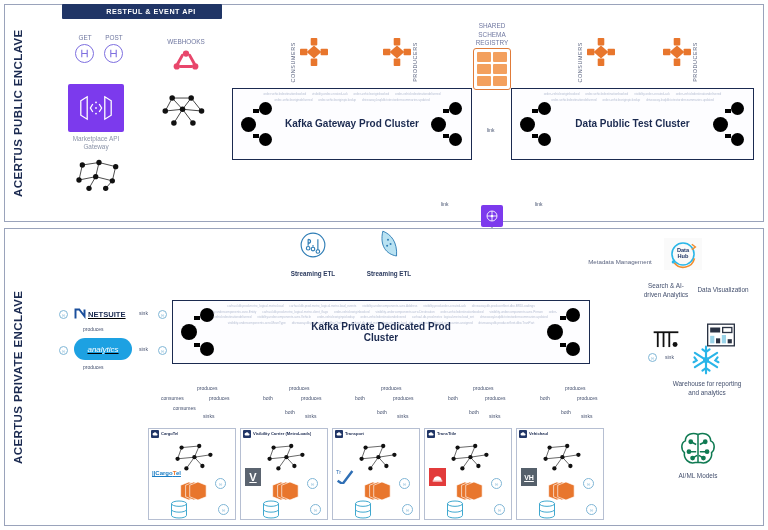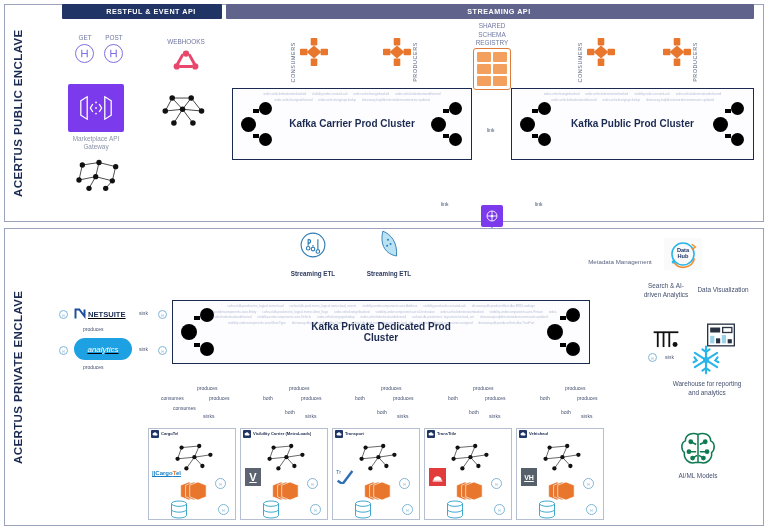--- a/index.html
+++ b/index.html
@@ -218,21 +218,20 @@
       <path d="M608,358 L648,358"></path>
       <path d="M672,358 L692,358"></path>
     </g>
   </svg>
 
   <div class="enclave" id="public-enclave">
     <div class="enclave-label">ACERTUS PUBLIC ENCLAVE</div>
   </div>
 
   <div class="apibar" id="bar-rest">RESTFUL &amp; EVENT API</div>
-  <div class="apibar" id="bar-stream">STREAMING API</div>
 
   <div class="lbl" style="left:70px; top:34px; width:30px; color:#6f77a0;">GET</div>
   <div class="lbl" style="left:99px; top:34px; width:30px; color:#6f77a0;">POST</div>
   <div class="circ-icon" style="left:75px; top:44px; width:19px; height:19px;">
     <svg viewBox="0 0 24 24" width="13" height="13" fill="none" stroke="#7e6fe0" stroke-width="2">
       <path d="M7 5 L7 19 M17 5 L17 19 M7 12 L17 12"></path>
     </svg>
   </div>
   <div class="circ-icon" style="left:104px; top:44px; width:19px; height:19px;">
     <svg viewBox="0 0 24 24" width="13" height="13" fill="none" stroke="#7e6fe0" stroke-width="2">
@@ -321,21 +320,21 @@
 
   <div class="cluster" style="left:232px; top:88px; width:240px; height:72px;">
     <div class="topic-cloud">order.vehicledestinationbooked visibility.order-created-ack order-vehicleoriginbooked order-vehicledestinationdelivered order-vehicleorigindelivered order-vehicleoriginpickedup driveaway.ksqldb.txtestorderssummaries.updated</div>
     <div class="kafka" style="width:36px;height:44px;">
       <i style="left:20px; top:0px;  width:13px;height:13px;"></i>
       <i style="left:20px; top:31px; width:13px;height:13px;"></i>
       <i style="left:2px;  top:15px; width:15px;height:15px;"></i>
       <i style="left:14px; top:7px;  width:6px; height:4px; border-radius:0;"></i>
       <i style="left:14px; top:32px; width:6px; height:4px; border-radius:0;"></i>
     </div>
-    <div class="cluster-title">Kafka Carrier Prod Cluster</div>
+    <div class="cluster-title">Kafka Gateway Prod Cluster</div>
     <div class="kafka" style="width:36px;height:44px;">
       <i style="left:20px; top:0px;  width:13px;height:13px;"></i>
       <i style="left:20px; top:31px; width:13px;height:13px;"></i>
       <i style="left:2px;  top:15px; width:15px;height:15px;"></i>
       <i style="left:14px; top:7px;  width:6px; height:4px; border-radius:0;"></i>
       <i style="left:14px; top:32px; width:6px; height:4px; border-radius:0;"></i>
     </div>
   </div>
 
   <div class="lbl wrap" style="left:468px; top:22px; width:48px; color:#6f77a0; line-height:1.35;">SHARED SCHEMA REGISTRY</div>
@@ -372,21 +371,21 @@
 
   <div class="cluster" style="left:511px; top:88px; width:243px; height:72px;">
     <div class="topic-cloud">order-vehicleoriginbooked order-vehicledestinationbooked visibility.order-created-ack order-vehicledestinationdelivered order-vehicledestinationdelivered order-vehicleoriginpickedup driveaway.ksqldb.txtestorderssummaries.updated</div>
     <div class="kafka" style="width:36px;height:44px;">
       <i style="left:20px; top:0px;  width:13px;height:13px;"></i>
       <i style="left:20px; top:31px; width:13px;height:13px;"></i>
       <i style="left:2px;  top:15px; width:15px;height:15px;"></i>
       <i style="left:14px; top:7px;  width:6px; height:4px; border-radius:0;"></i>
       <i style="left:14px; top:32px; width:6px; height:4px; border-radius:0;"></i>
     </div>
-    <div class="cluster-title">Kafka Public Prod Cluster</div>
+    <div class="cluster-title">Data Public Test Cluster</div>
     <div class="kafka" style="width:36px;height:44px;">
       <i style="left:20px; top:0px;  width:13px;height:13px;"></i>
       <i style="left:20px; top:31px; width:13px;height:13px;"></i>
       <i style="left:2px;  top:15px; width:15px;height:15px;"></i>
       <i style="left:14px; top:7px;  width:6px; height:4px; border-radius:0;"></i>
       <i style="left:14px; top:32px; width:6px; height:4px; border-radius:0;"></i>
     </div>
   </div>
 
   <div class="edge-lbl" style="left:440px; top:202px;">link</div>

